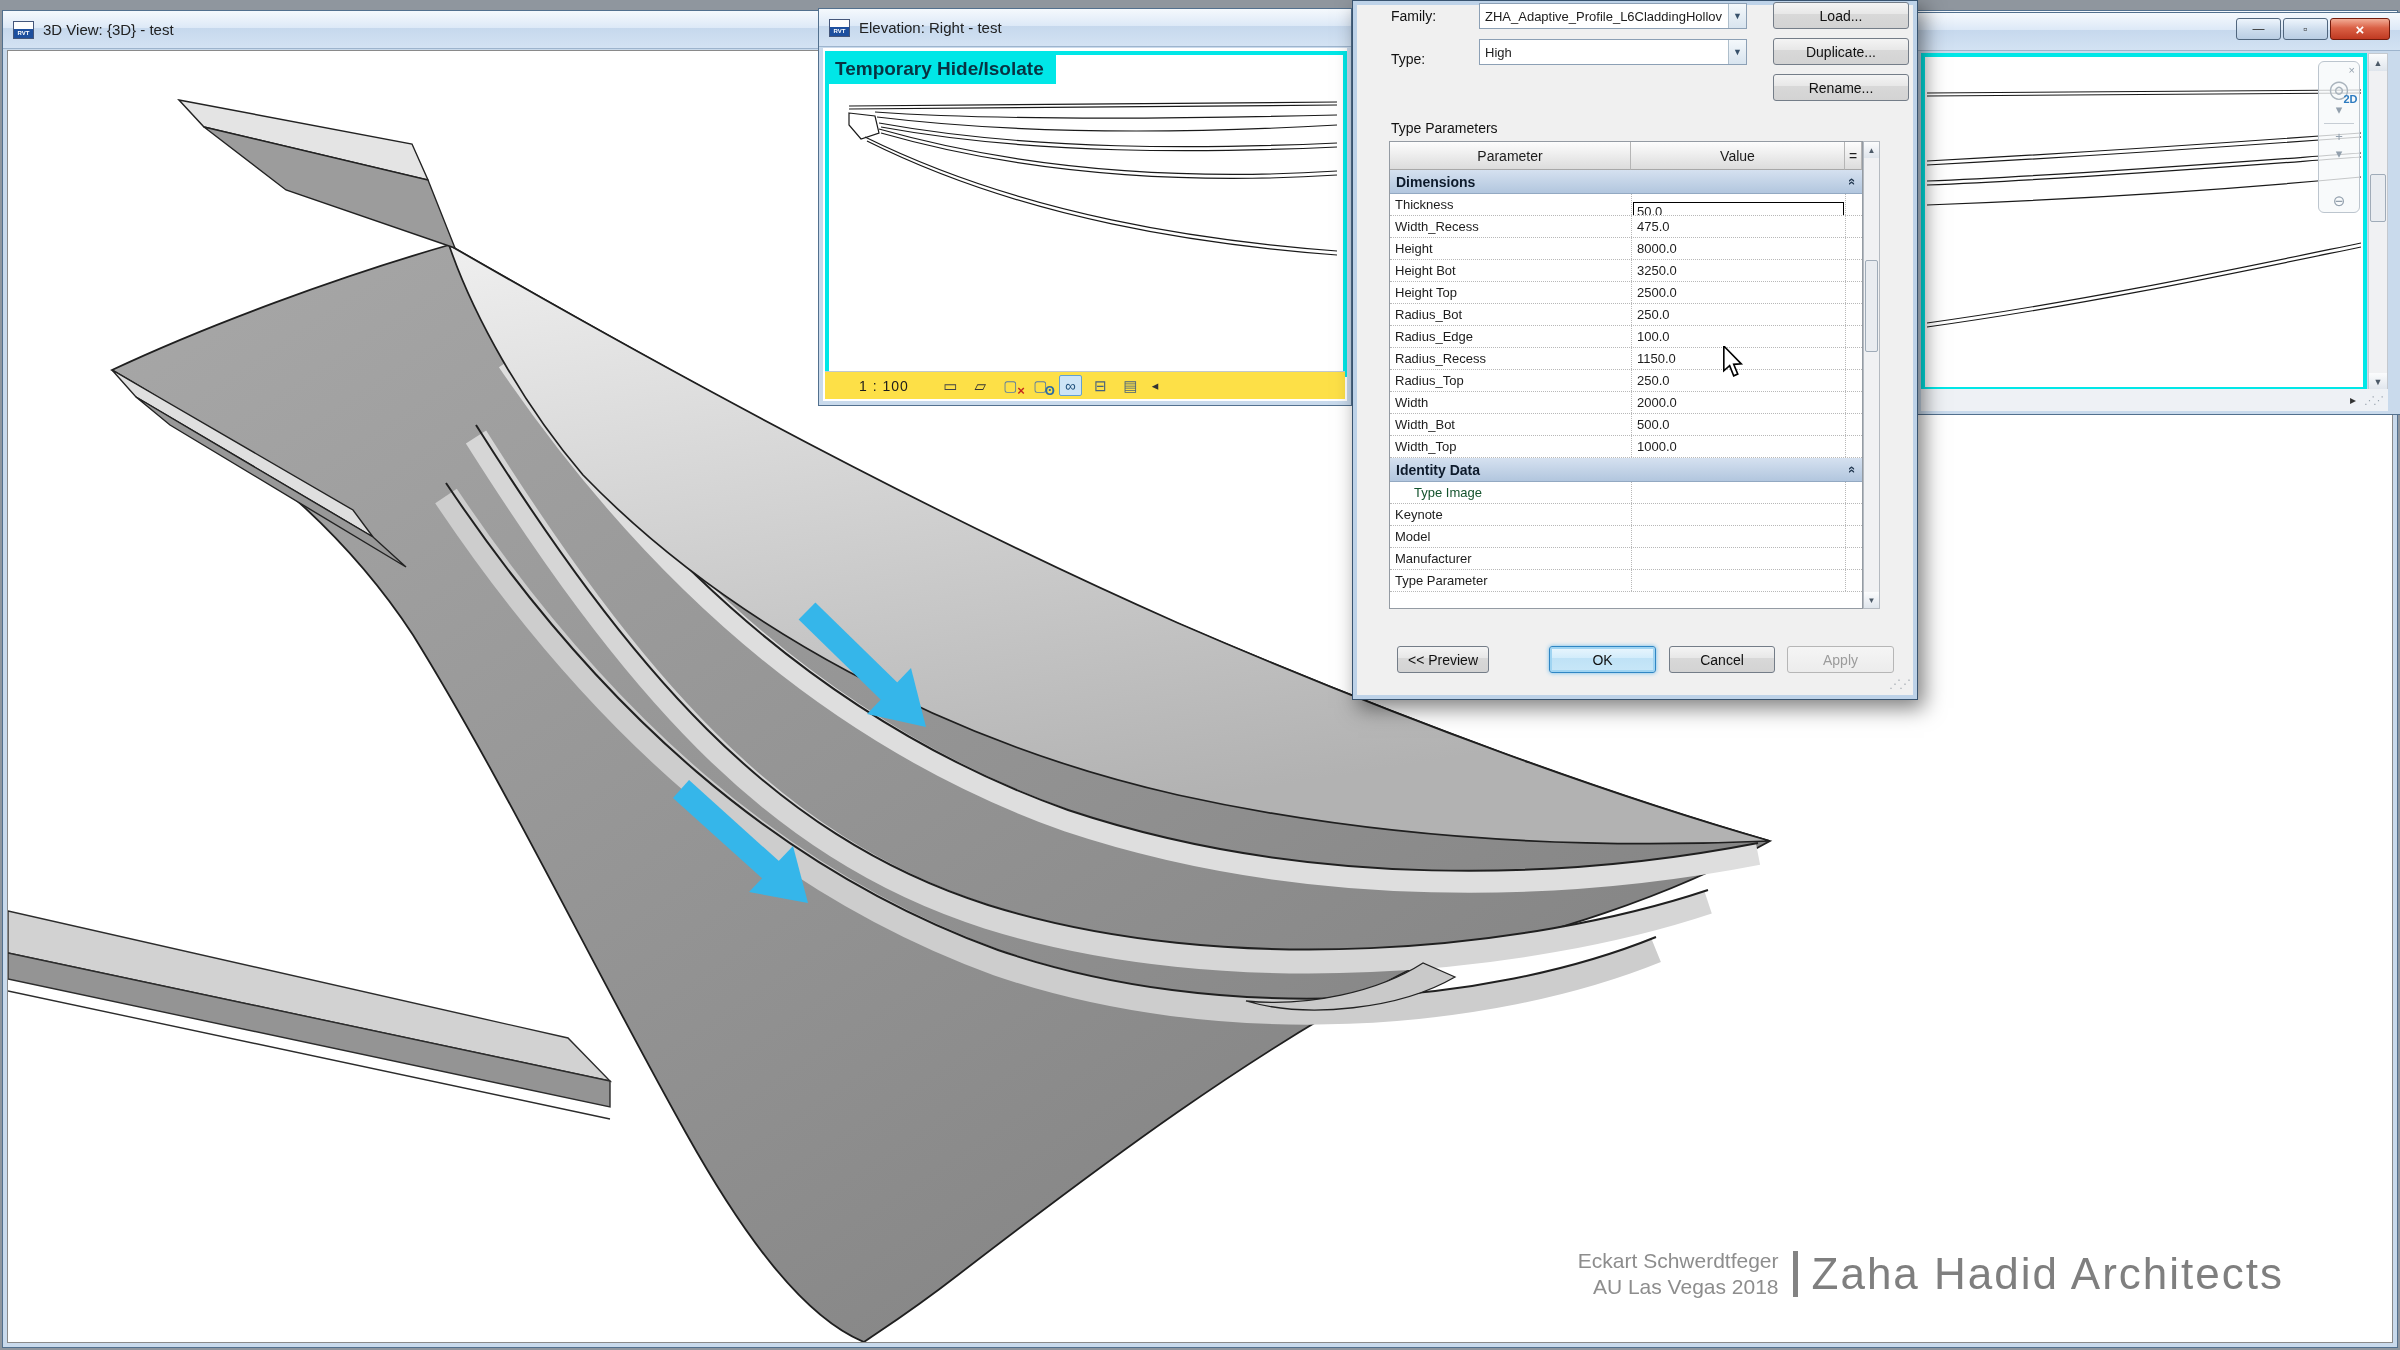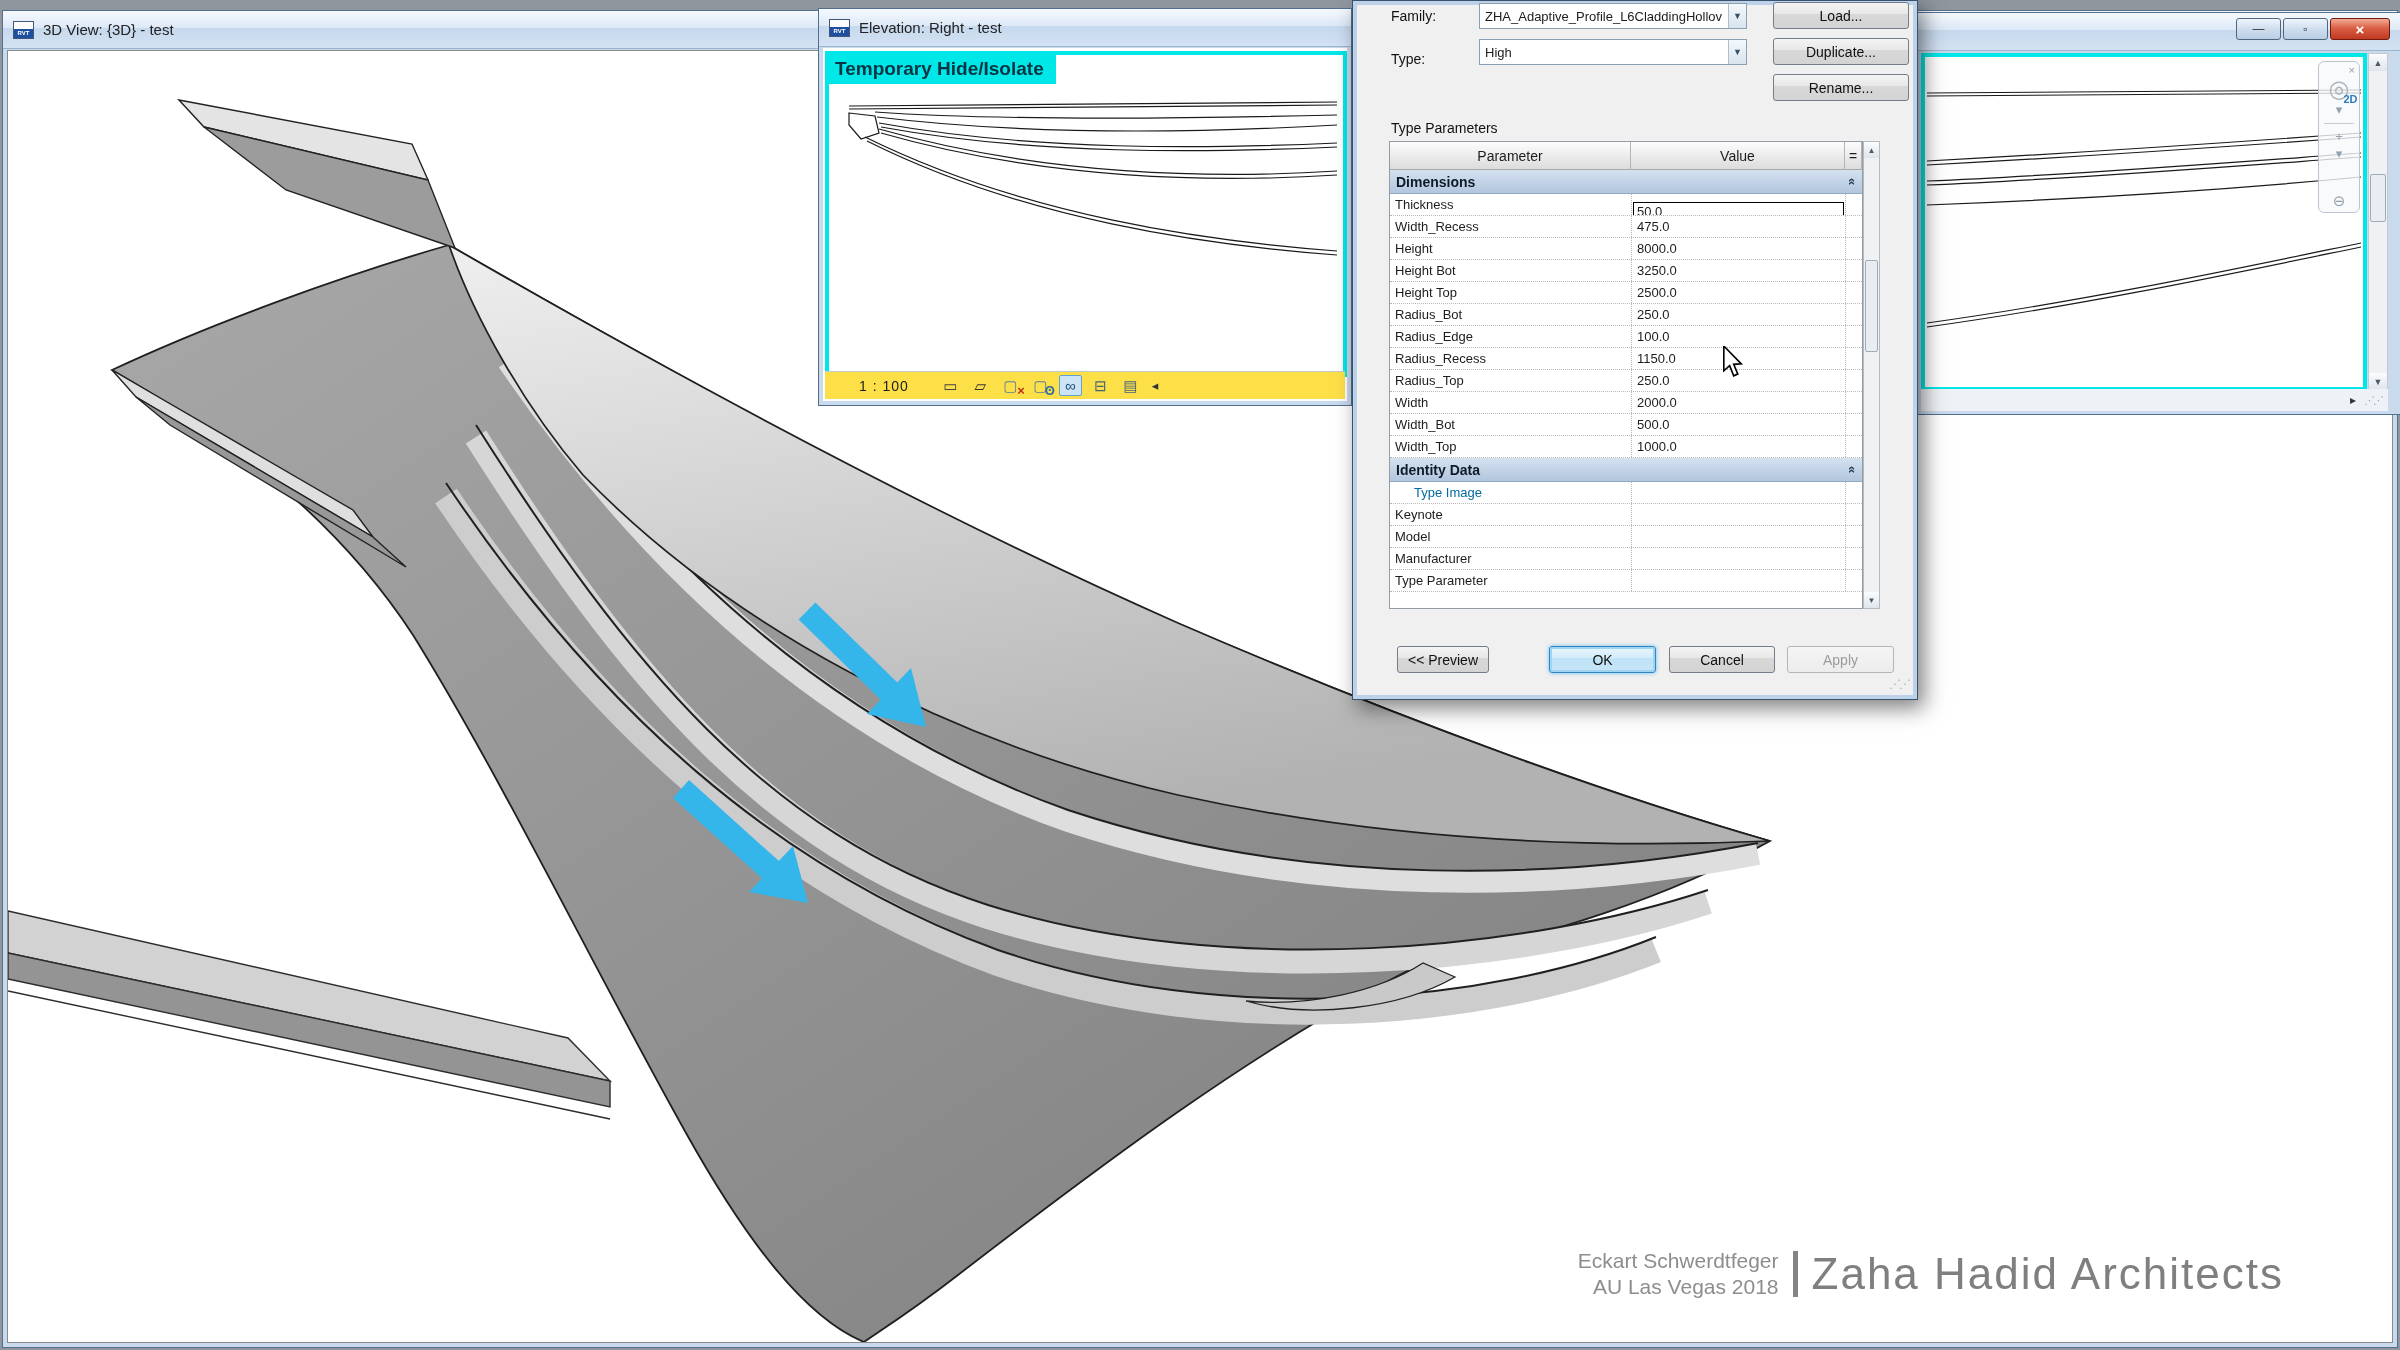--- a/index.html
+++ b/index.html
@@ -103,21 +103,21 @@
     display:flex; align-items:center; justify-content:center; font-size:14px; }
   .tp-sec { height:24px; background:linear-gradient(#d5e1f0,#b2c6de);
     border-bottom:1px solid #93a9c2; display:flex; align-items:center; font-size:14px;
     font-weight:bold; color:#0d1a2b; padding:0 6px;gap:48px; }
   .tp-sec .chev { margin-left:auto; display:inline-block; transform:rotate(90deg);
     font-weight:bold; font-size:13px; color:#243a52; }
   .tp-row { display:grid; grid-template-columns:241px 214px 17px; height:22px;
     border-bottom:1px dotted #b8b8b8; font-size:13px; }
   .tp-row > div { display:flex; align-items:center; padding:0 5px; overflow:hidden; white-space:nowrap; }
   .tp-row .c2, .tp-row .c3 { border-left:1px dotted #b8b8b8; }
-  .tp-row.dim .c1 { color:#0369a1;padding-left:24px; }
+  .tp-row.dim .c1 { color:#14532d;padding-left:24px; }
   .editbox { width:100%; height:20px; border:1px solid #000; background:#fff;
     display:flex; align-items:center; padding:0 3px;margin-top:14px; }
   #tp-scroll { position:absolute; left:510px; top:140px; width:17px; height:468px;
     background:#f0f1f3; border:1px solid #b4bac1; }
   #tp-scroll .arr { position:absolute; left:0; right:0; height:16px; display:flex;
     align-items:center; justify-content:center; font-size:8px; color:#4c5a68;
     background:linear-gradient(#fbfcfd,#dfe5ec); }
   #tp-scroll .arr.down { bottom:0; }
   #tp-scroll .thumb { position:absolute; left:1px; right:1px; top:118px; height:92px;
     background:#e9ecf0; border:1px solid #9fabb8; border-radius:2px; }

